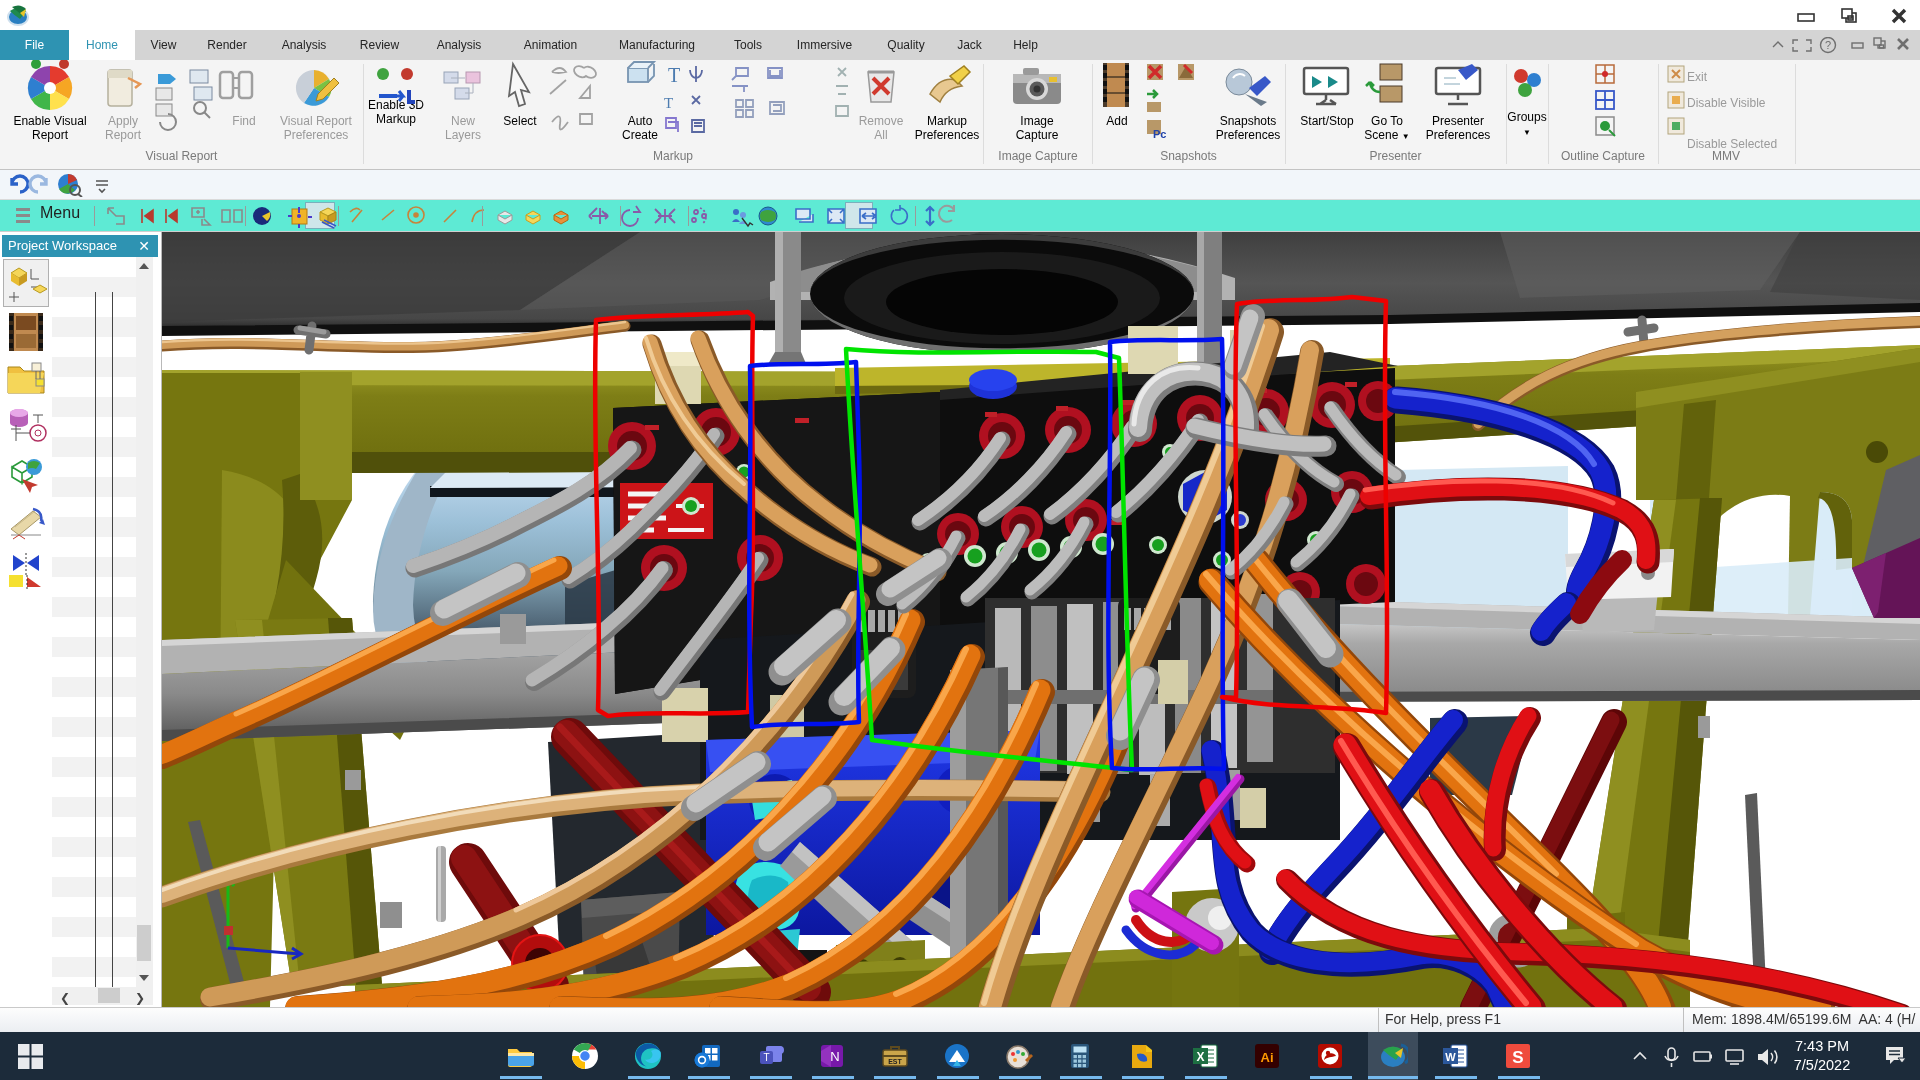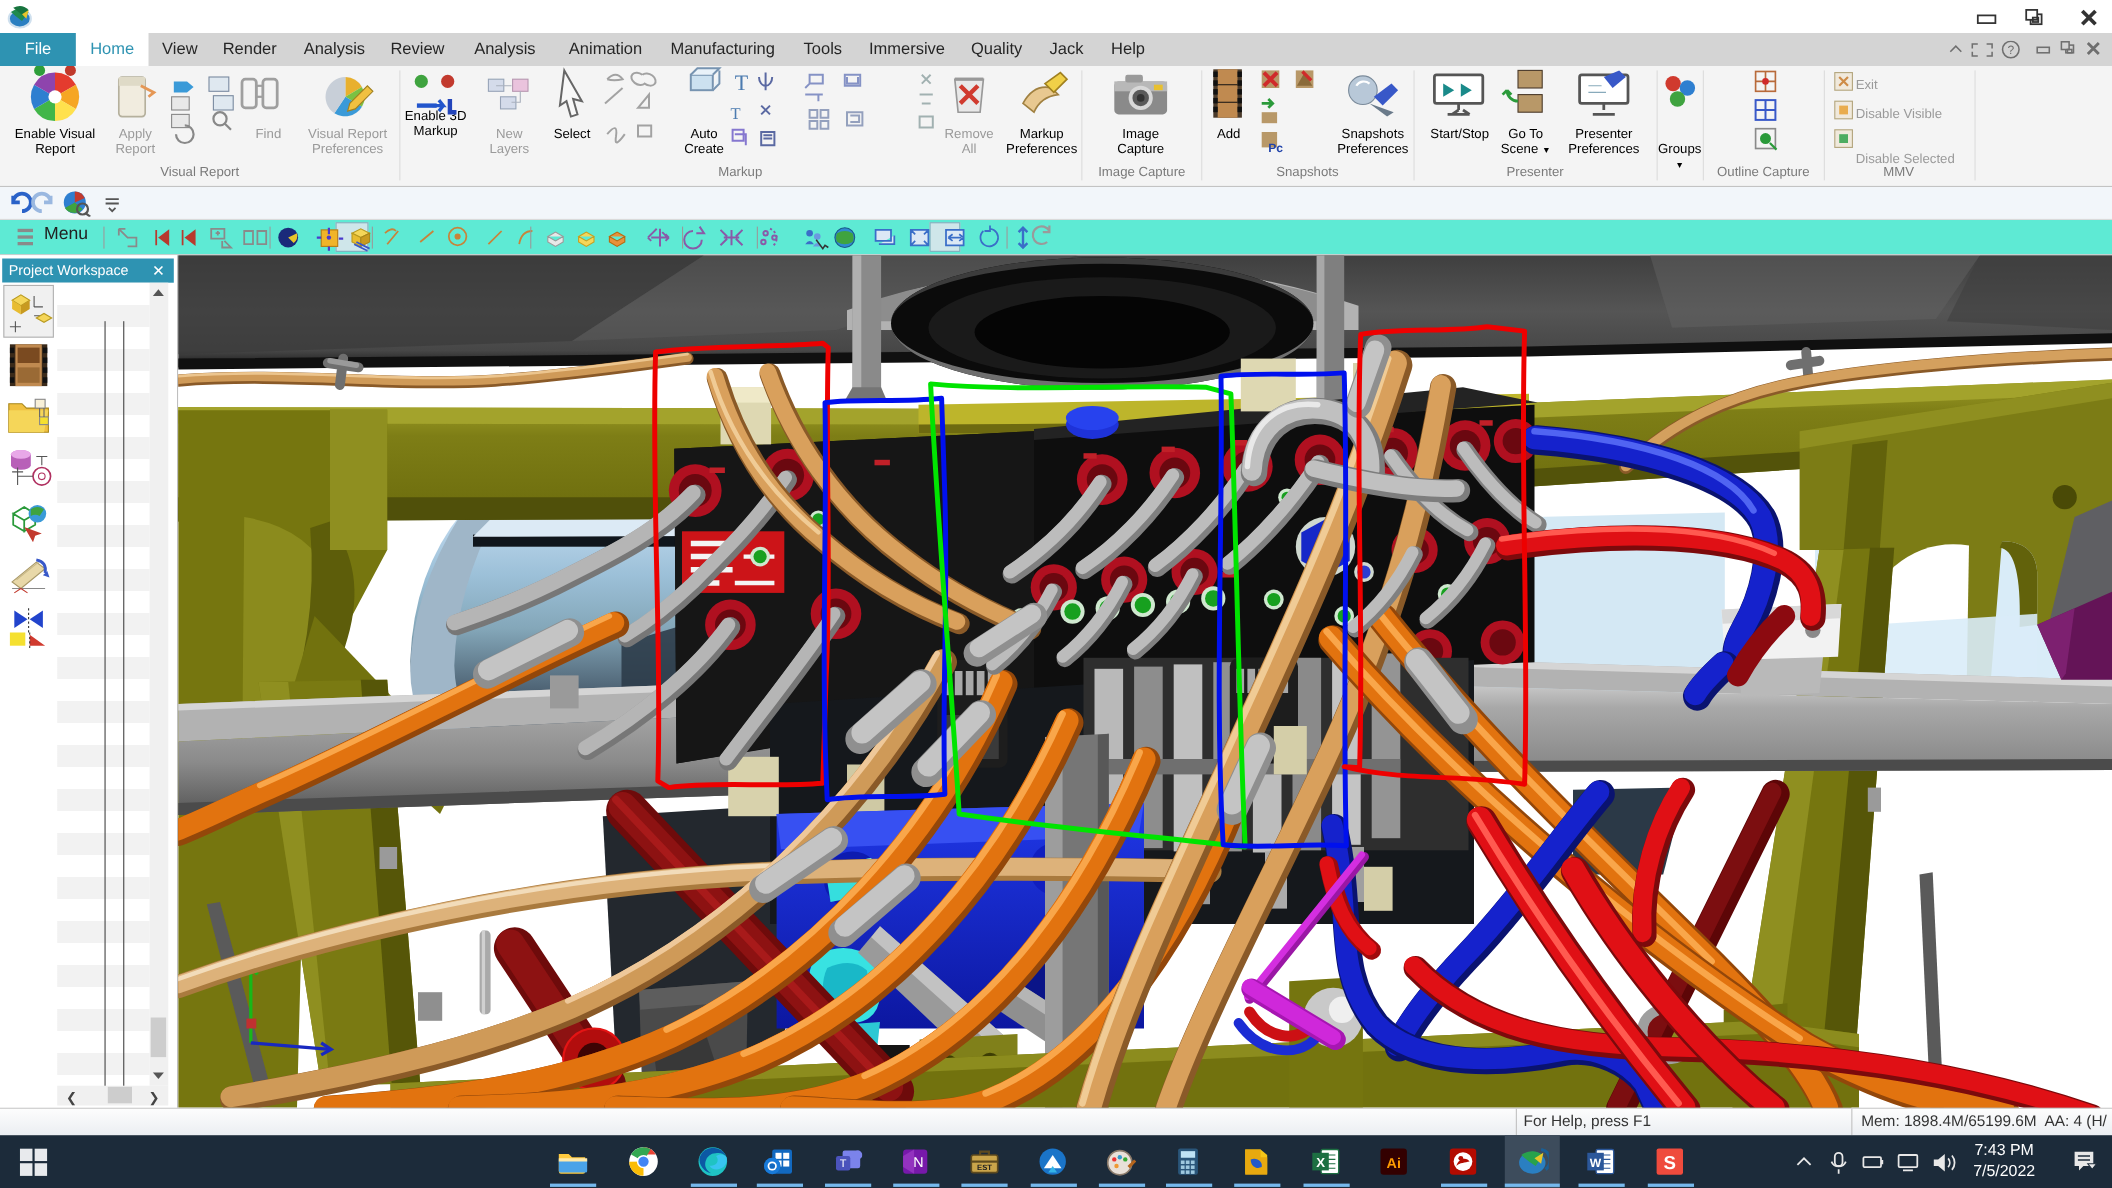--- a/index.html
+++ b/index.html
@@ -1,21 +1,21 @@
 <!DOCTYPE html>
 <html><head>
 <meta charset="utf-8">
 <style>
 *{margin:0;padding:0;box-sizing:border-box;}
 html,body{width:1920px;height:1080px;overflow:hidden;background:#fff;font-family:"Liberation Sans",sans-serif;}
 .abs{position:absolute;}
 #titlebar{left:0;top:0;width:1920px;height:30px;background:#fff;}
 #titletext{left:0;top:6px;width:1802px;text-align:center;font-size:15px;color:#111;}
 #tabrow{left:0;top:30px;width:1920px;height:30px;background:#d4d4d4;}
-.tab{position:absolute;top:0;height:30px;line-height:30px;font-size:15px;color:#262626;text-align:center;}
+.tab{position:absolute;top:0;height:30px;line-height:30px;font-size:12px;color:#262626;text-align:center;}
 #filetab{left:0;width:69px;background:#2e93b2;color:#fff;}
 #hometab{left:69px;width:66px;background:#fff;color:#2e93b2;}
 #ribbon{left:0;top:60px;width:1920px;height:110px;background:#f4f4f4;border-bottom:1px solid #c3c3c3;}
 .grplabel{position:absolute;top:89px;font-size:12px;color:#7a7a7a;text-align:center;}
 .gsep{position:absolute;top:4px;height:100px;width:1px;background:#dcdcdc;}
 .rlab{position:absolute;font-size:12px;color:#000000;text-align:center;line-height:14px;white-space:nowrap;}
 .rlabg{position:absolute;font-size:12px;color:#9a9a9a;text-align:center;line-height:14px;white-space:nowrap;}
 #qat{left:0;top:170px;width:1920px;height:30px;background:#f2f6fa;border-bottom:1px solid #dadada;}
 #tb2{left:0;top:200px;width:1920px;height:32px;background:#5eead4;border-bottom:1px solid #cfcfcf;}
 .tsep{position:absolute;top:6px;height:20px;width:1px;background:#9a9a9a;}
@@ -99,21 +99,21 @@
   <div class="rlab" style="left:496px;top:54px;width:48px;">Select</div>
   <div class="rlab" style="left:612px;top:54px;width:56px;">Auto<br>Create</div>
   <div class="rlabg" style="left:850px;top:54px;width:62px;">Remove<br>All</div>
   <div class="rlab" style="left:912px;top:54px;width:70px;">Markup<br>Preferences</div>
   <div class="rlab" style="left:1003px;top:54px;width:68px;">Image<br>Capture</div>
   <div class="rlab" style="left:1096px;top:54px;width:42px;">Add</div>
   <div class="rlab" style="left:1212px;top:54px;width:72px;">Snapshots<br>Preferences</div>
   <div class="rlab" style="left:1295px;top:54px;width:64px;">Start/Stop</div>
   <div class="rlab" style="left:1358px;top:54px;width:58px;">Go To<br>Scene <span style="font-size:8px">▼</span></div>
   <div class="rlab" style="left:1424px;top:54px;width:68px;">Presenter<br>Preferences</div>
-  <div class="rlab" style="left:1506px;top:68px;width:42px;">Groups<br><span style="font-size:8px">▼</span></div>
+  <div class="rlab" style="left:1506px;top:50px;width:42px;">Groups<br><span style="font-size:8px">▼</span></div>
   <div class="rlabg" style="left:1687px;top:10px;width:60px;text-align:left;">Exit</div>
   <div class="rlabg" style="left:1687px;top:36px;width:100px;text-align:left;">Disable Visible</div>
   <div class="rlabg" style="left:1687px;top:62px;width:110px;text-align:left;margin-top:15px;">Disable Selected</div>
   <svg class="abs" style="left:0;top:0" width="1920" height="110" viewBox="0 0 1920 110">
 
     <g transform="translate(50,28)">
         <circle r="22" fill="#e8e8e8"></circle>
         <path d="M0,0 L0,-22 A22,22 0 0 1 19,-11 Z" fill="#e43b2e"></path>
         <path d="M0,0 L19,-11 A22,22 0 0 1 19,11 Z" fill="#f6a623"></path>
         <path d="M0,0 L19,11 A22,22 0 0 1 0,22 Z" fill="#ffe14d"></path>

